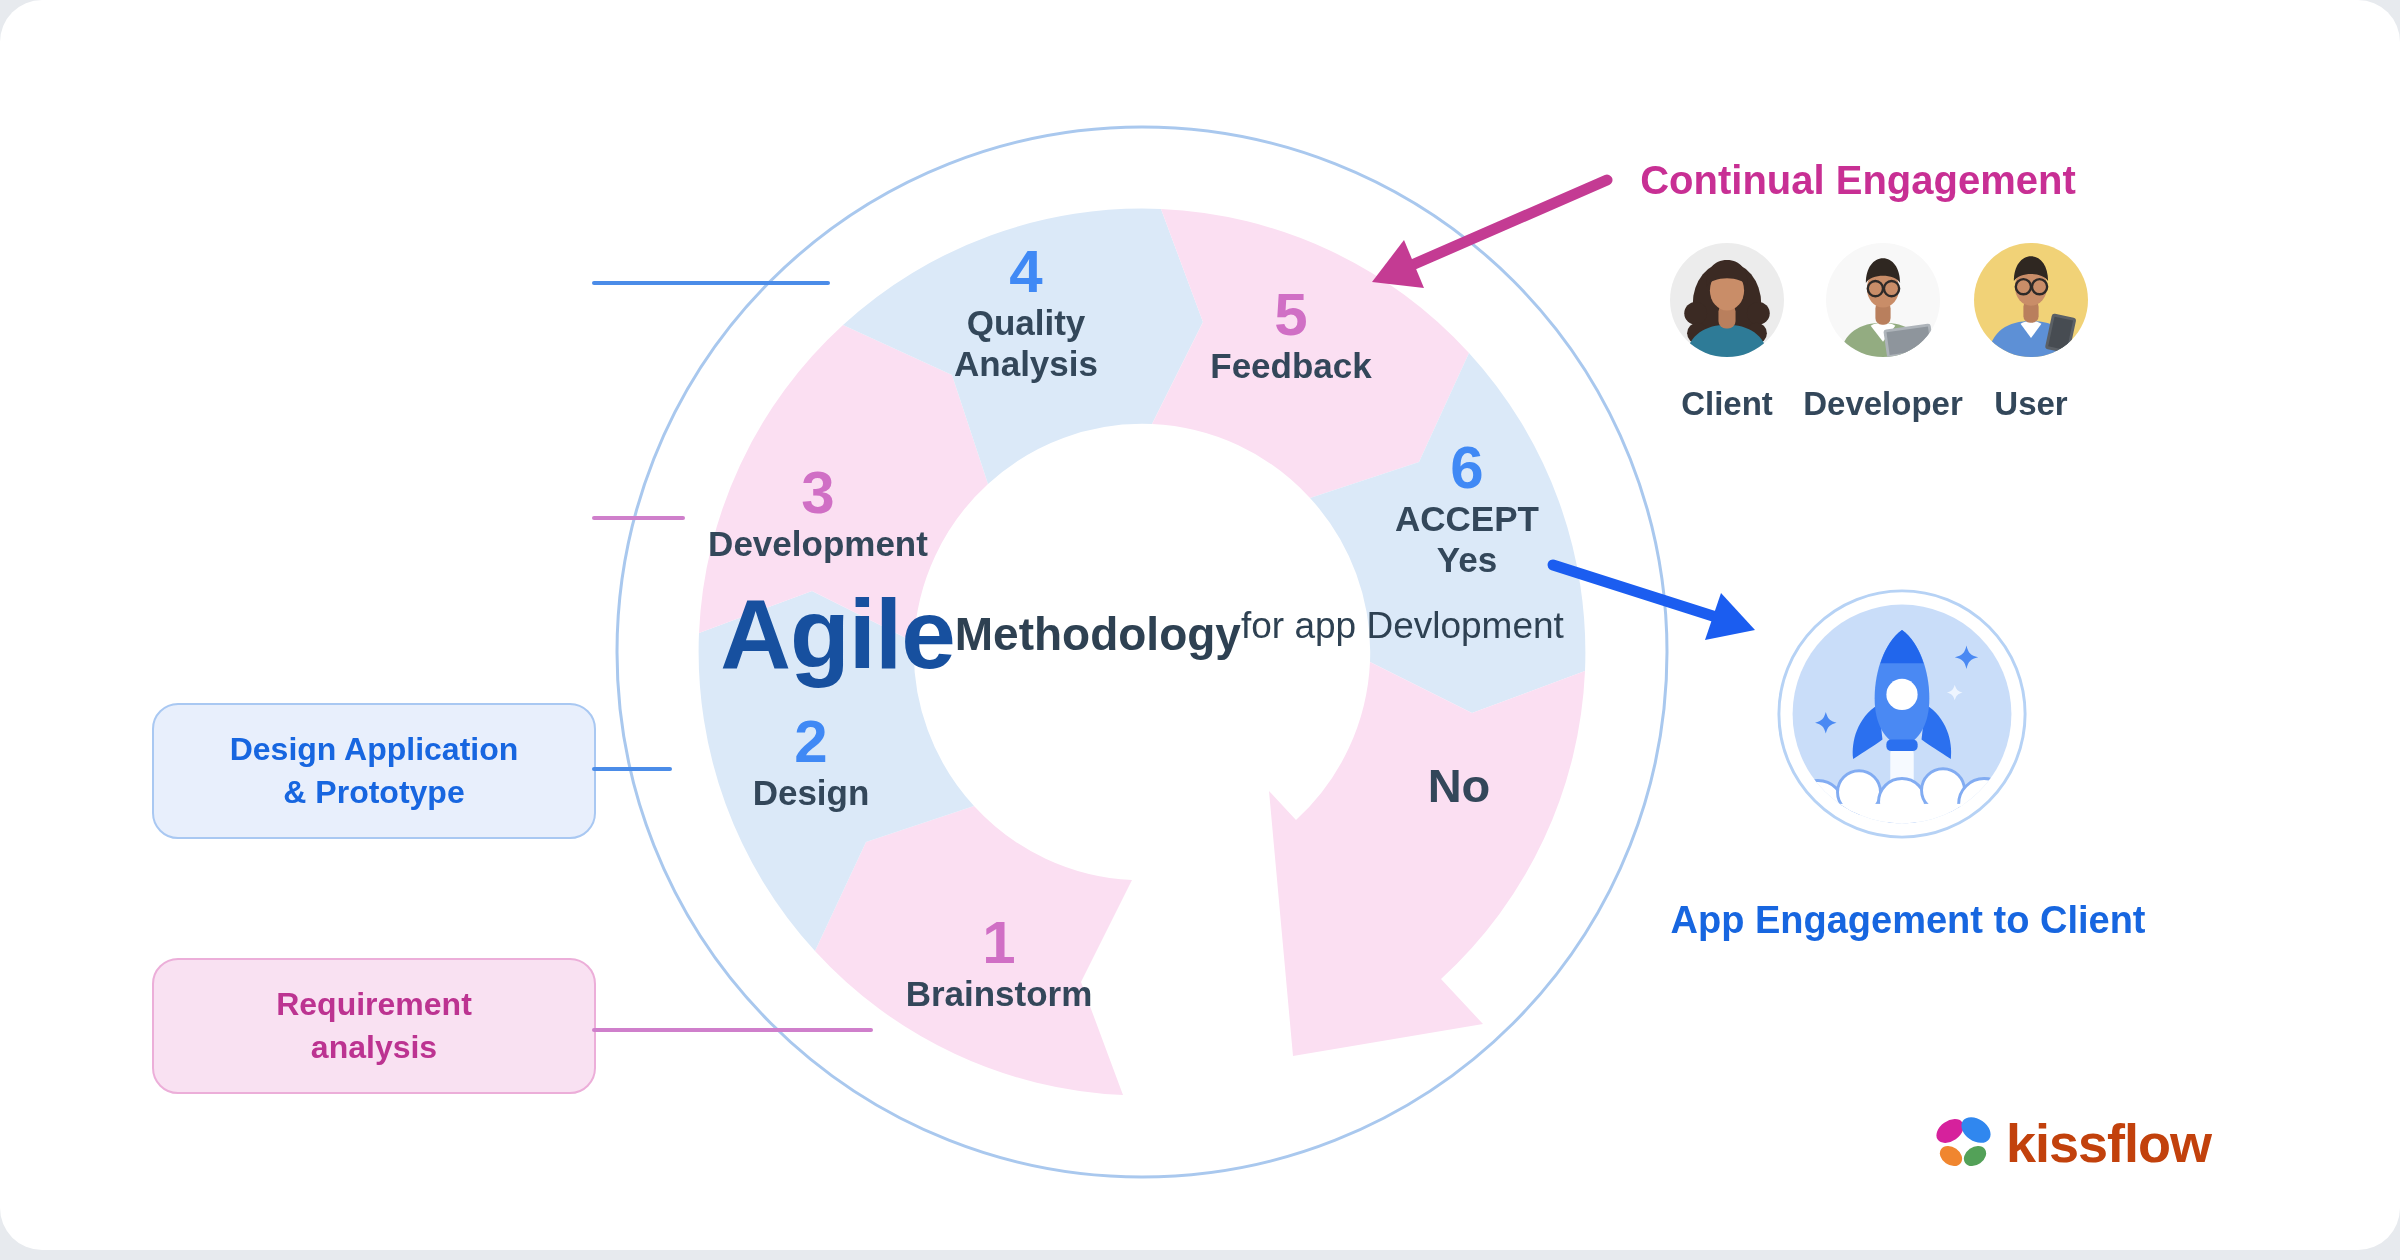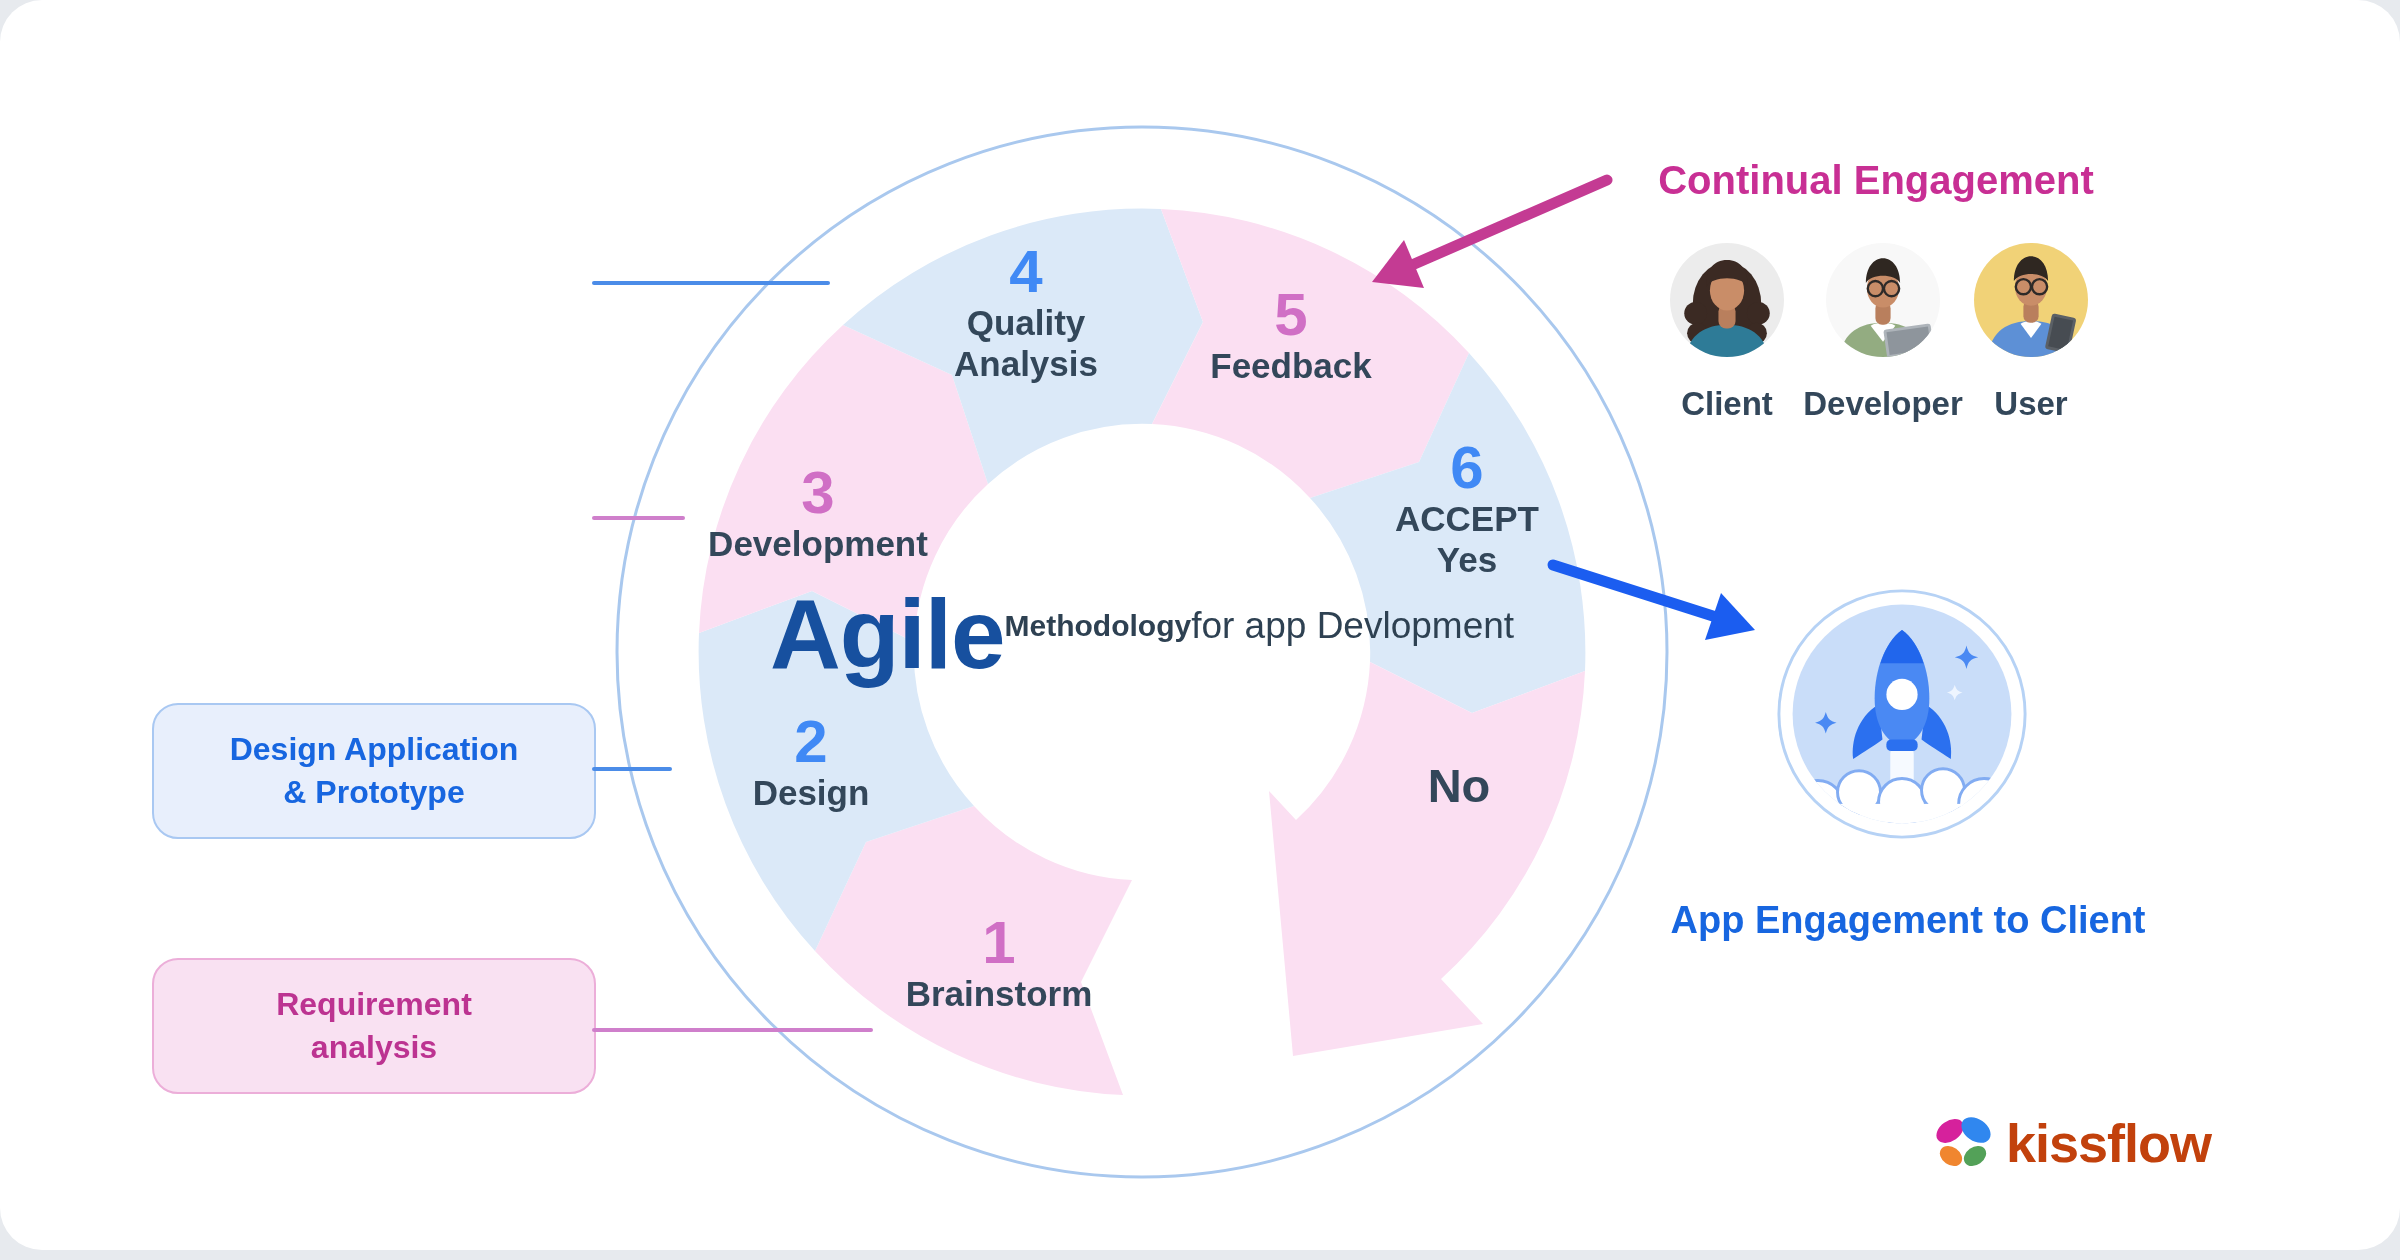--- a/index.html
+++ b/index.html
@@ -24,26 +24,26 @@
   .step-num{font-size:60px;font-weight:700;line-height:1.05;}
   .step-num.blue{color:#4089f5;}
   .step-num.pink{color:#d06fc5;}
   .step-label{font-size:35px;font-weight:700;color:#33475a;}
   .no-label{position:absolute;transform:translate(-50%,-50%);font-size:47px;font-weight:700;color:#33475a;}
 
   
   .center-text{position:absolute;left:1142px;top:634px;transform:translate(-50%,-50%);
                display:flex;flex-direction:row;align-items:flex-start;text-align:center;white-space:nowrap;}
   .center-title{font-size:98px;font-weight:800;color:#17509f;line-height:1;letter-spacing:-1px;}
-  .center-subtitle{font-size:30px;font-weight:700;color:#2e4152;margin-top:26px;line-height:1;}
+  .center-subtitle{font-size:46px;font-weight:700;color:#2e4152;margin-top:26px;line-height:1;}
   .center-caption{font-size:37px;font-weight:400;color:#2e4152;margin-top:22px;line-height:1;}
 
   
   .engagement-title{position:absolute;left:1858px;top:180px;transform:translate(-50%,-50%);
-                    font-size:40px;font-weight:700;color:#c82f94;white-space:nowrap;margin-left:18px;}
+                    font-size:40px;font-weight:700;color:#c82f94;white-space:nowrap;}
   .avatar{position:absolute;top:243px;width:114px;height:114px;}
   .person-label{position:absolute;top:404px;transform:translate(-50%,-50%);
                 font-size:33px;font-weight:600;color:#33475a;white-space:nowrap;}
   .rocket-badge{position:absolute;left:1775px;top:587px;}
   .delivery-label{position:absolute;left:1908px;top:920px;transform:translate(-50%,-50%);
                   font-size:38px;font-weight:700;color:#1766e0;white-space:nowrap;}
   .logo{position:absolute;left:1932px;top:1116px;display:flex;align-items:center;}
   .logo-text{font-size:54px;font-weight:600;color:#c2410c;margin-left:12px;letter-spacing:-1px;line-height:1;}
 </style>
 </head>

